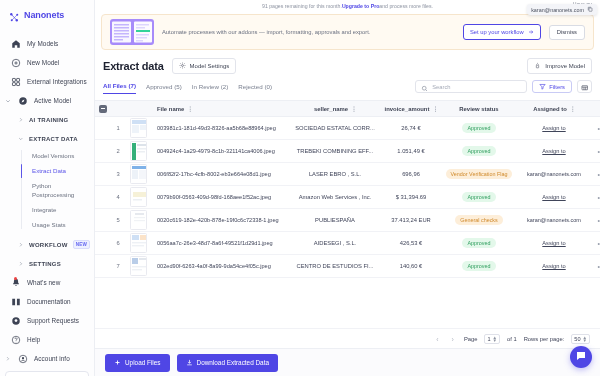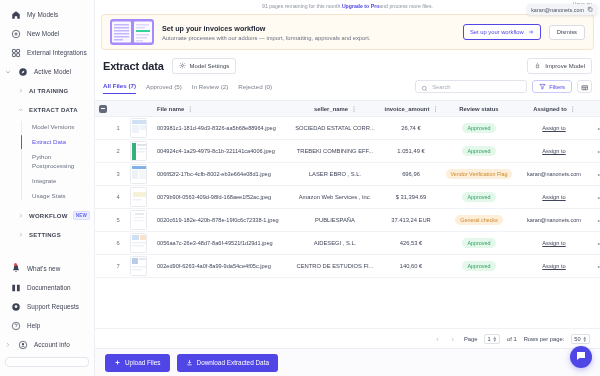--- a/index.html
+++ b/index.html
@@ -218,20 +218,35 @@
     box-shadow:0 2px 6px rgba(79,70,229,.35); cursor:pointer;
   }
 </style>
 </head>
 <body>
 
 <div class="app">
 
   <aside class="sidebar">
 
+    <div class="brand">
+      <span class="brand-mark">
+        <svg viewBox="0 0 24 24" width="11" height="11">
+            <g fill="#4f46e5">
+              <circle cx="5" cy="5" r="2.6"></circle>
+              <circle cx="18" cy="6" r="2.2"></circle>
+              <circle cx="6" cy="18" r="2.2"></circle>
+              <circle cx="17" cy="18" r="2.6"></circle>
+              <path d="M5 5L17 18" stroke="#4f46e5" stroke-width="1.6"></path>
+              <path d="M18 6L6 18" stroke="#4f46e5" stroke-width="1.2"></path>
+            </g>
+          </svg>
+      </span>
+      <span class="brand-name">Nanonets</span>
+    </div>
 
     <div class="nav-top">
 
       <div class="nav-item">
         <span class="ico">
           <svg viewBox="0 0 24 24" width="10" height="10" fill="#3d4354">
               <path d="M12 3L3 10v11h6v-6h6v6h6V10z"></path>
             </svg>
         </span>
         <span class="lbl">My Models</span>
@@ -426,21 +441,20 @@
             </g>
           <rect x="52" y="22" width="28" height="4" fill="#34d399"></rect>
           <g fill="#ddd6fe">
               <rect x="52" y="30" width="26" height="3"></rect>
               <rect x="52" y="36" width="22" height="3"></rect>
               <rect x="52" y="42" width="14" height="3"></rect>
             </g>
         </svg>
       </span>
       <div class="promo-texts">
-        <div class="promo-title">Set up your invoices workflow</div>
         <div class="promo-sub">Automate processes with our addons — import, formatting, approvals and export.</div>
       </div>
       <button class="btn-setup">
         <span>Set up your workflow</span>
         <span>
           <svg viewBox="0 0 24 24" width="6" height="6" fill="none" stroke="#4f46e5" stroke-width="2.6">
               <path d="M4 12h15M13 6l6 6-6 6"></path>
             </svg>
         </span>
       </button>

